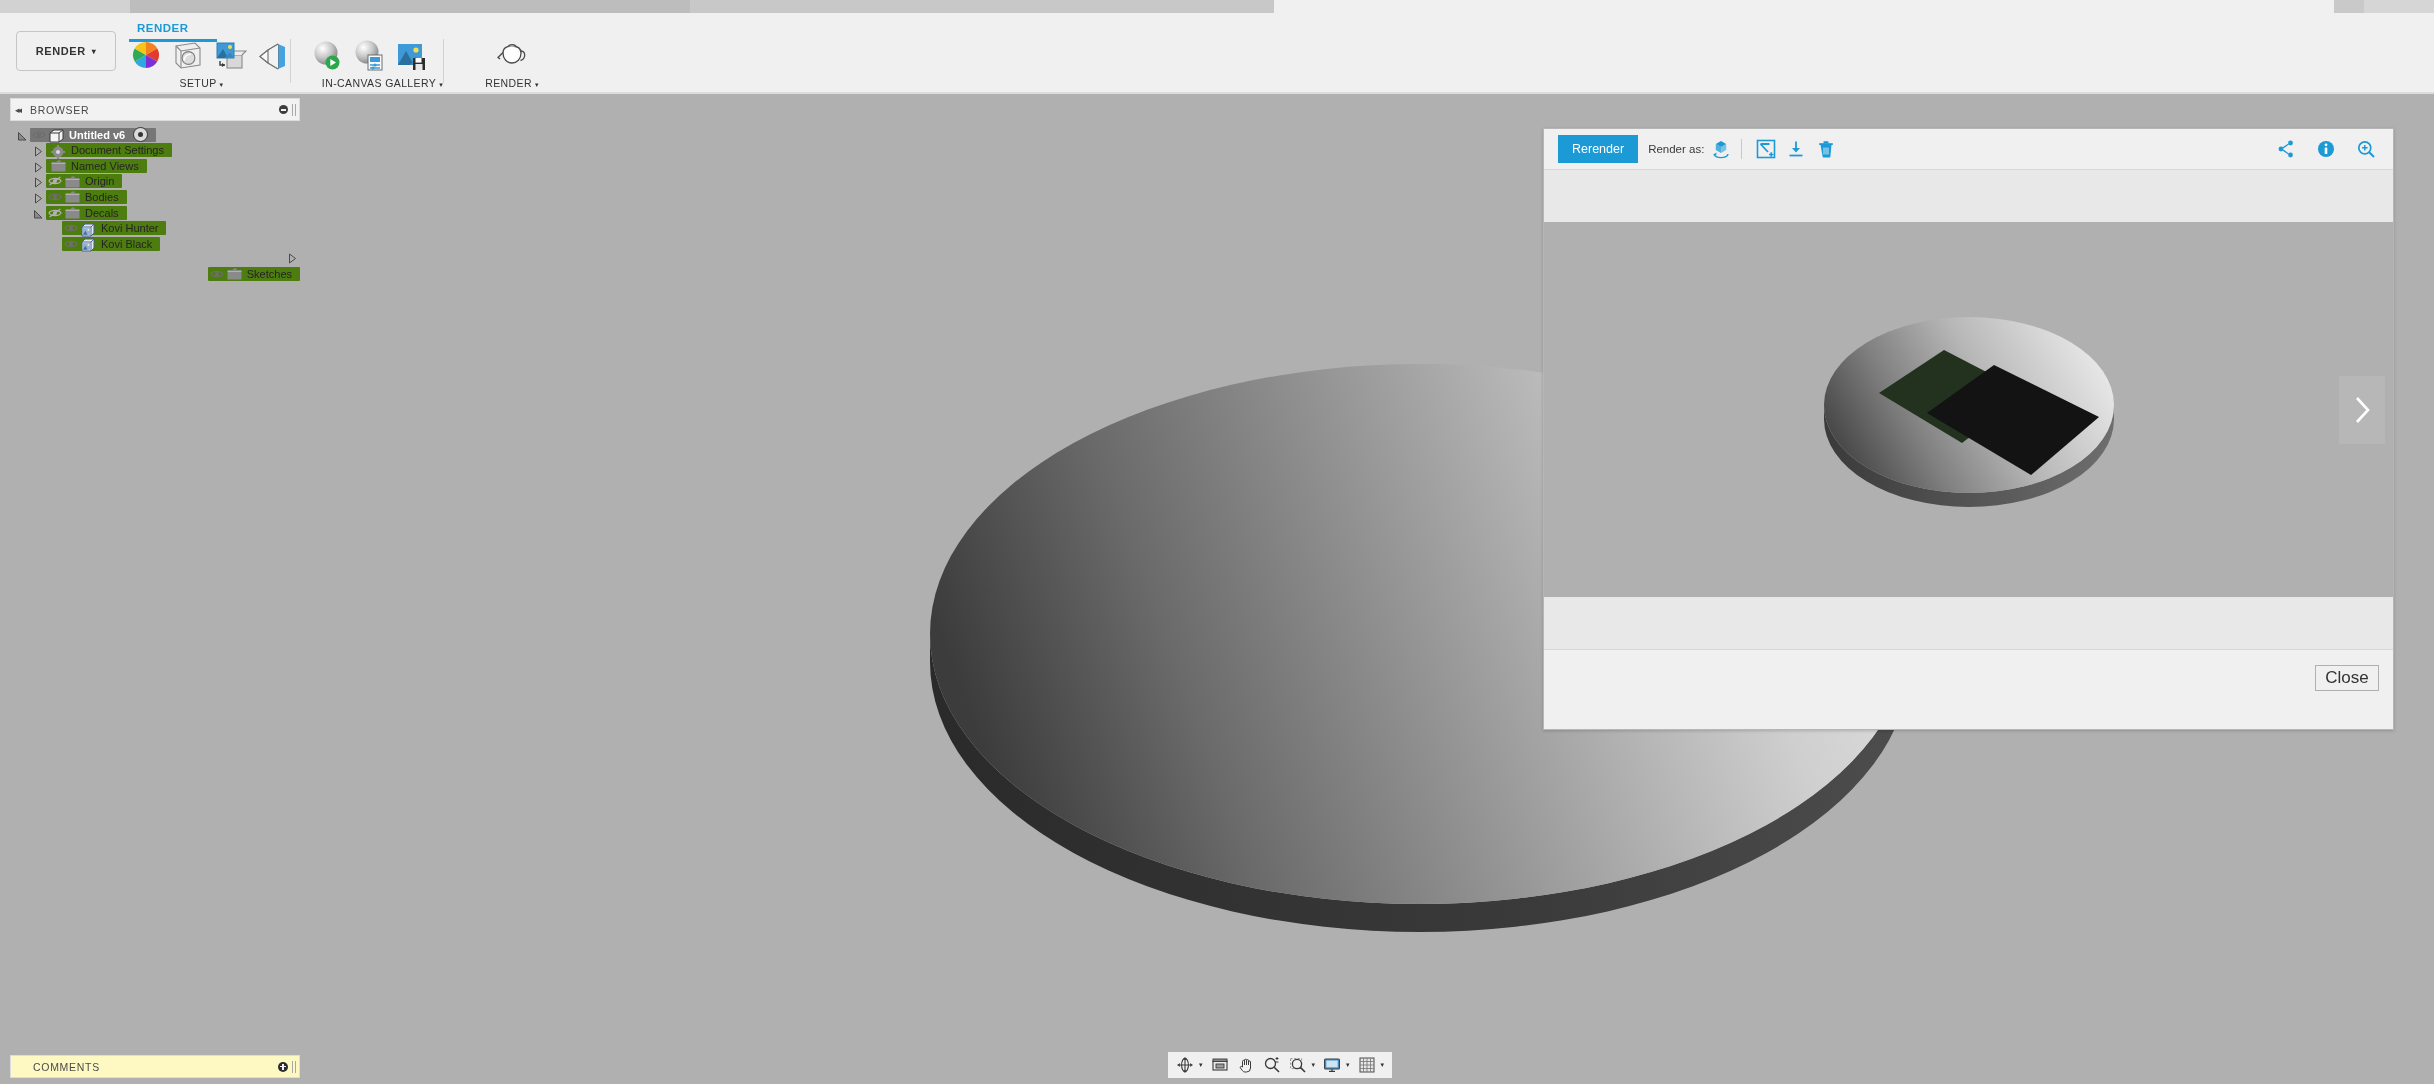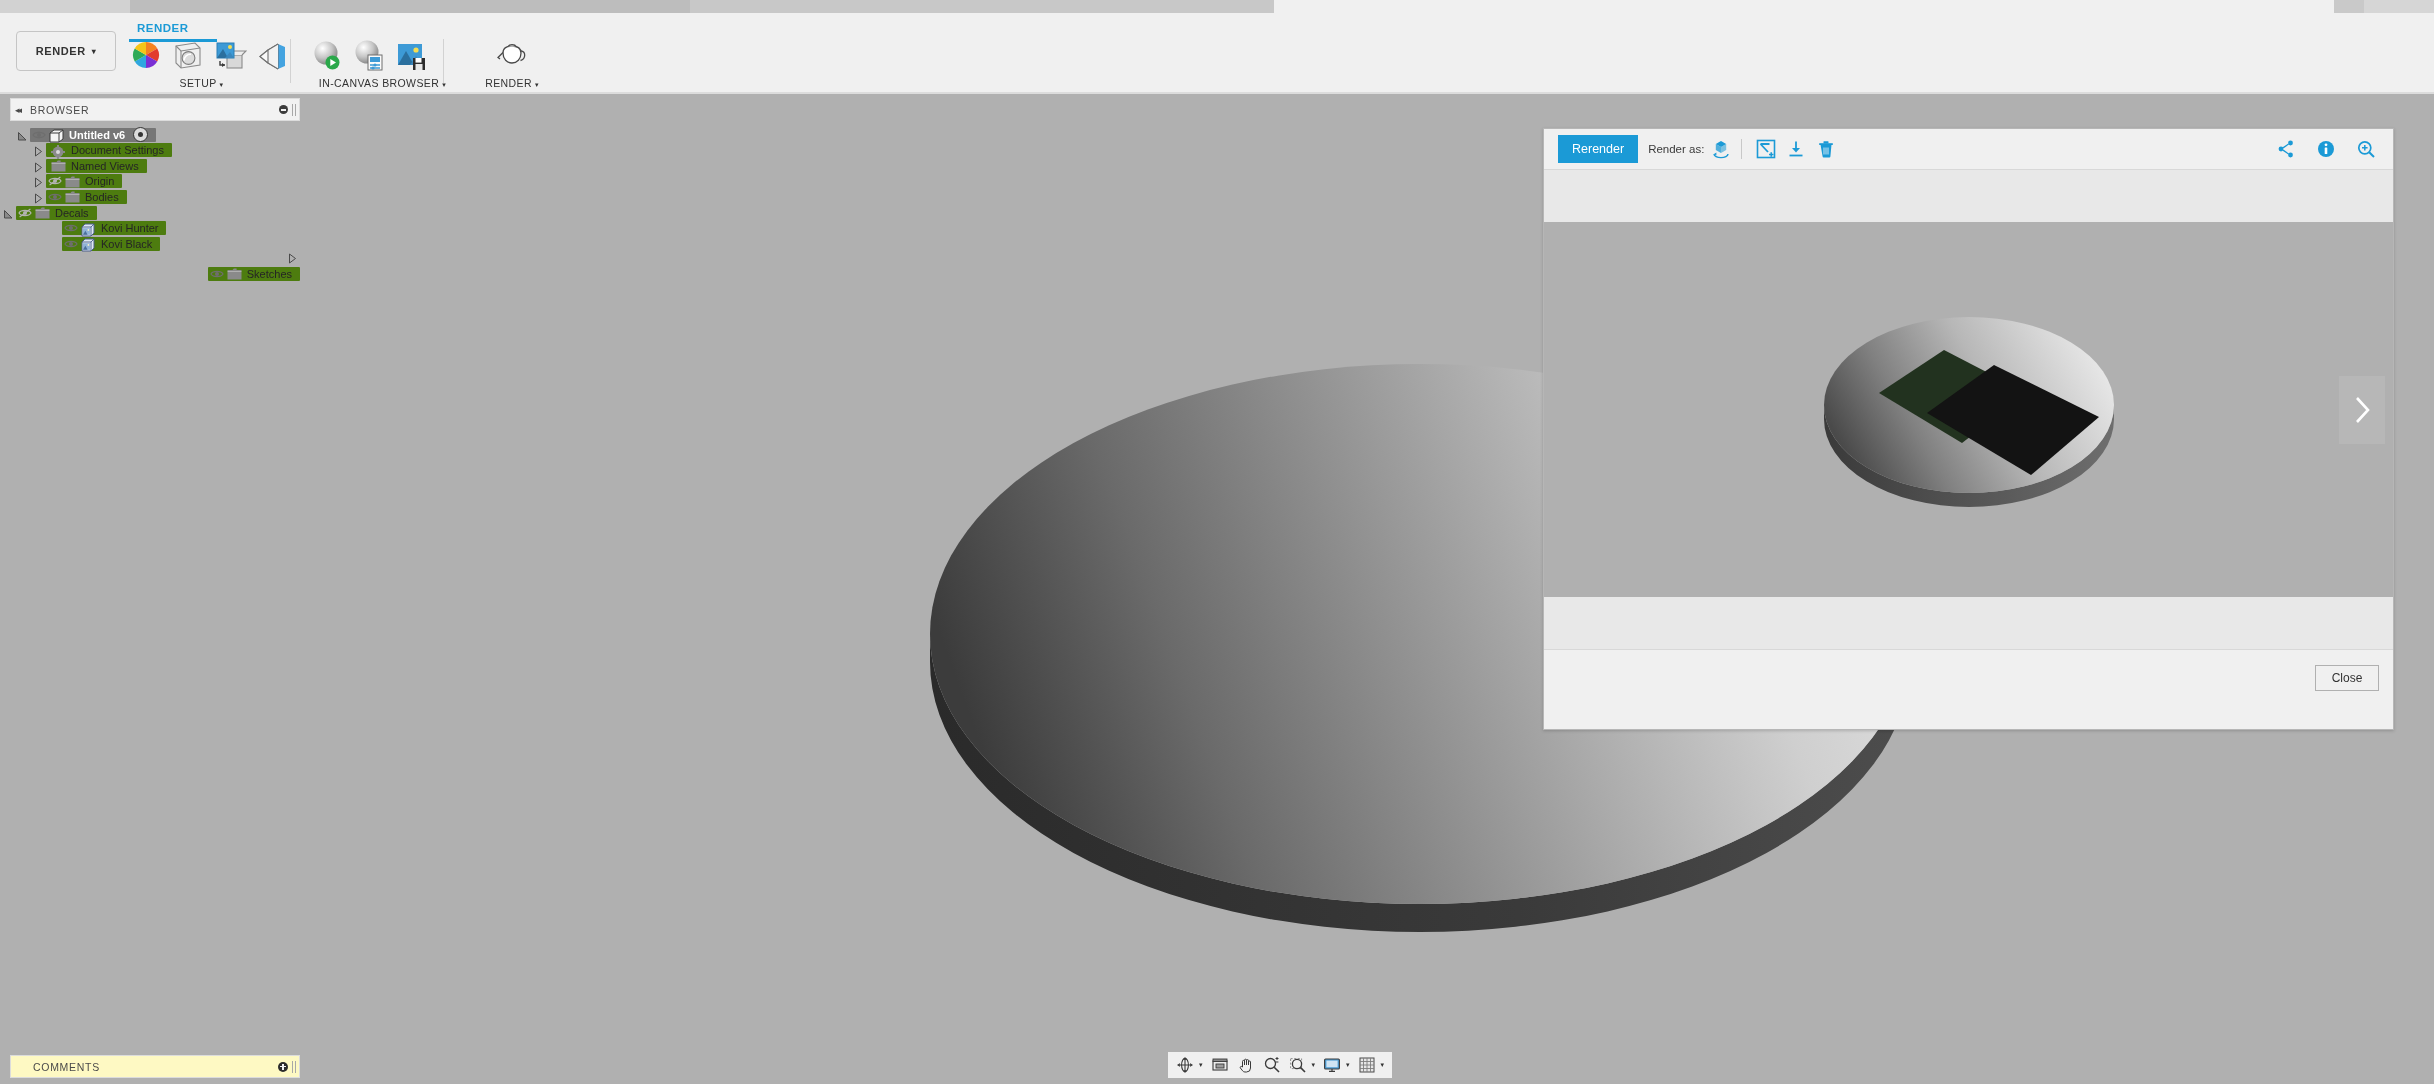--- a/index.html
+++ b/index.html
@@ -122,21 +122,21 @@
   .tb-ico{width:26px;height:26px;margin-left:4px;display:flex;align-items:center;justify-content:center;cursor:default;}
   .tb-div{width:1px;height:20px;background:#c8c8c8;margin:0 7px;}
   .tb-right{margin-left:auto;display:flex;align-items:center;gap:10px;}
 
   .dlg-strip{height:52px;background:#e8e8e8;border-top:1px solid #d8d8d8;}
   .dlg-body{height:375px;background:#b0b0b0;position:relative;overflow:hidden;}
   .dlg-footer-strip{height:52px;background:#e8e8e8;}
   .dlg-footer{height:56px;background:#f0f0f0;border-top:1px solid #d8d8d8;display:flex;align-items:center;justify-content:flex-end;padding-right:14px;}
   .btn-close{
     min-width:62px;height:24px;background:#f0f0f0;border:1px solid #b0b0b0;
-    font-size:12px;color:#333;font-family:"Liberation Sans",sans-serif;
+    font-size:17px;color:#333;font-family:"Liberation Sans",sans-serif;
     display:flex;align-items:center;justify-content:center;cursor:default;
   }
   .next-arrow{
     position:absolute;right:8px;top:50%;transform:translateY(-50%);
     width:46px;height:68px;background:rgba(255,255,255,.09);
     display:flex;align-items:center;justify-content:center;cursor:default;
   }
   .thumb-wrap{position:absolute;left:50%;top:50%;transform:translate(-50%,-50%);width:420px;height:230px;}
 </style>
 </head>
@@ -252,21 +252,21 @@
             <circle cx="22" cy="11" r="2.6" fill="#f5dd52"></circle>
             <path d="M4 26 L12 12 L20 26 Z" fill="#2a6f9e"></path>
             <path d="M16 26 L22 17 L28 26 Z" fill="#3a87bd"></path>
             <rect x="19" y="19" width="12" height="12" fill="#2c2c2c"></rect>
             <rect x="21.5" y="19" width="6" height="4.6" fill="#fff"></rect>
             <rect x="21.5" y="25" width="7" height="6" fill="#e8e8e8"></rect>
           </svg>
         </div>
       </div>
       <div class="grp-label">
-        <span>IN-CANVAS BROWSER</span><span class="caret">▾</span>
+        <span>IN-CANVAS GALLERY</span><span class="caret">▾</span>
       </div>
     </div>
 
     <div class="grp-divider" style="left:443px;"></div>
 
     <div class="grp" style="left:462px;width:100px;">
       <div class="grp-icons" style="justify-content:center;">
         <div class="icon-btn">
           <svg width="34" height="34" viewBox="0 0 34 34">
             <path d="M8 14 C8 9 12 7 17 7 C22 7 26 9 26 14 C26 20 22 24 17 24 C12 24 8 20 8 14 Z" fill="#fff" stroke="#4a4a4a" stroke-width="1.3"></path>
@@ -408,21 +408,21 @@
               <circle cx="7" cy="7" r="2" fill="#6e6e6e"></circle>
             </svg>
           </span>
           <span class="folder"><svg width="15" height="12" viewBox="0 0 15 12">
               <path d="M0.5 2 L5.5 2 L6.8 0.6 L9.6 0.6 L9.6 2 L14.5 2 L14.5 11.4 L0.5 11.4 Z" fill="#8a8a8a"></path>
               <path d="M0.5 3.6 L14.5 3.6" stroke="#ffffff" stroke-width="0.8" opacity="0.45"></path>
             </svg></span>
           <span class="tlabel">Bodies</span>
         </span>
       </div>
-      <div class="trow" style="">
+      <div class="trow" style="padding-left: 30px;">
         <span class="twist">
           <svg width="11" height="11" viewBox="0 0 11 11">
             <path d="M1.5 1.5 L1.5 9 L9 9 Z" fill="#8a8a8a" stroke="#4a4a4a" stroke-width="1"></path>
           </svg>
         </span>
         <span class="tpill">
           <span class="eye">
             <svg width="14" height="14" viewBox="0 0 14 14">
               <path d="M1 7 C3 3.6 11 3.6 13 7 C11 10.4 3 10.4 1 7 Z" fill="none" stroke="#b4b4b4" stroke-width="1.2"></path>
               <circle cx="7" cy="7" r="2" fill="#b4b4b4"></circle>

